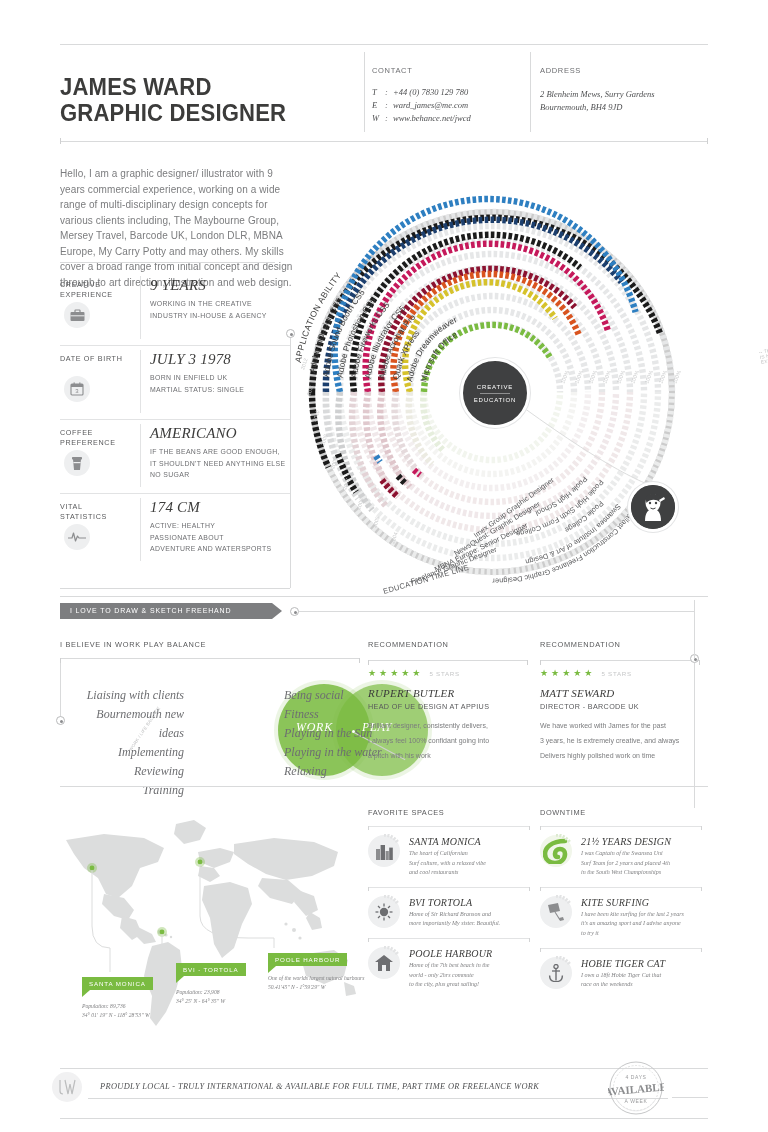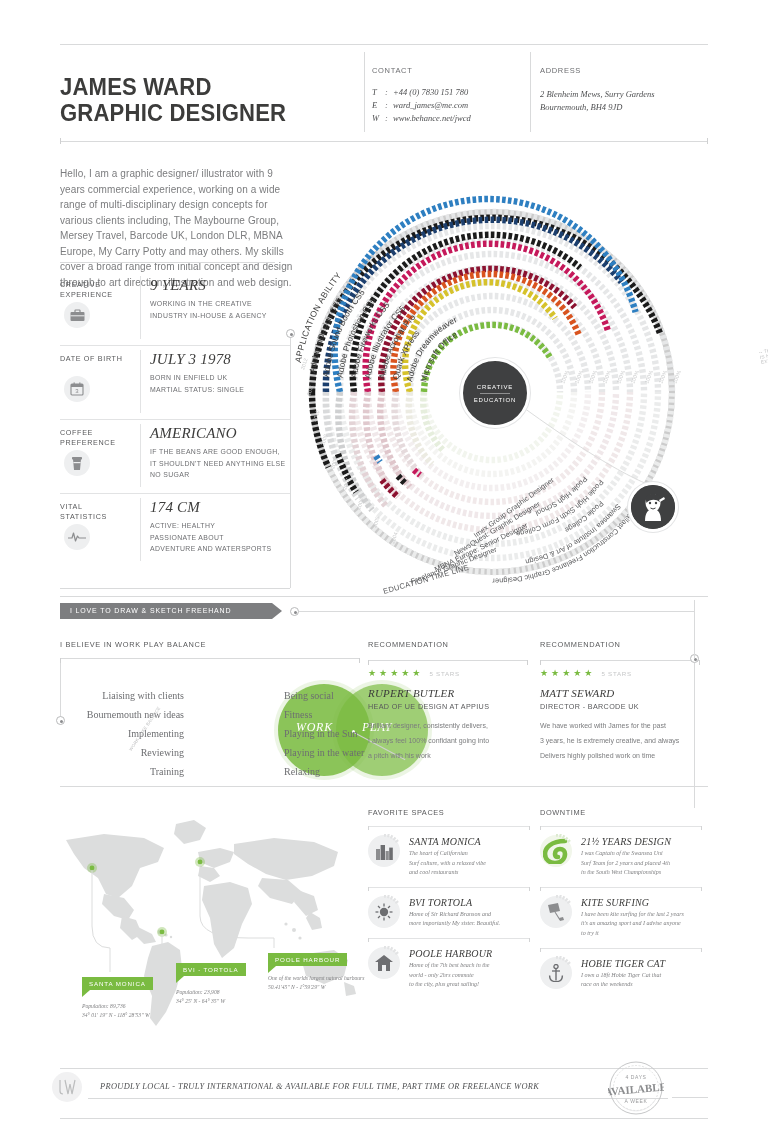--- a/index.html
+++ b/index.html
@@ -117,22 +117,22 @@
          background:rgba(122,187,65,.14);}
   #vhL{left:-4px;}#vhR{left:54px;}
   .vlabel{position:absolute;top:40px;font-family:"Liberation Serif",serif;font-style:italic;
           font-size:12px;color:#fff;letter-spacing:.06em;}
   #vlL{left:18px;}#vlR{left:84px;}
   #vennDot{position:absolute;left:74px;top:50px;width:3px;height:3px;border-radius:50%;background:#fff;}
   #vennLeader{position:absolute;left:76px;top:52px;width:58px;height:1px;background:#cfd0d1;
               transform:rotate(28deg);transform-origin:left center;}
   #vennLeaderTxt{position:absolute;left:130px;top:748px;font-size:4.4px;color:#bcbdbe;
                  transform:rotate(-56deg);transform-origin:left center;letter-spacing:.05em;}
-  .wpList{position:absolute;font-family:"Liberation Serif",serif;
-          font-size:10px;line-height:19px;color:#6d6e71;}
+  .wpList{position:absolute;font-family:"Liberation Serif",serif;font-style:italic;
+          font-size:12px;line-height:19px;color:#6d6e71;}
   #wpLeft{left:84px;top:686px;width:100px;text-align:right;}
   #wpRight{left:284px;top:686px;width:110px;}
 
   
   .rec{position:absolute;width:160px;}
   #rec1{left:368px;top:640px;}
   #rec2{left:540px;top:640px;}
   .rec .lbl{font-size:7.4px;color:#58595b;}
   .rec .rule{margin-top:11px;height:1px;background:#d9dadb;position:relative;}
   .rec .rule:before,.rec .rule:after{content:"";position:absolute;top:0;width:1px;height:5px;background:#cfd0d1;}
@@ -213,21 +213,21 @@
   <div class="vline" id="hdrDiv1"></div>
   <div class="vline" id="hdrDiv2"></div>
 
   <div class="hdrLabel cap" id="contactLabel">CONTACT</div>
   <div class="hdrLabel cap" id="addressLabel">ADDRESS</div>
 
   <div class="kv" id="contactRows">
     <div class="row">
       <span class="k">T</span>
       <span class="c">:</span>
-      <span>+44 (0) 7830 151 780</span>
+      <span>+44 (0) 7830 129 780</span>
     </div>
     <div class="row">
       <span class="k">E</span>
       <span class="c">:</span>
       <span>ward_james@me.com</span>
     </div>
     <div class="row">
       <span class="k">W</span>
       <span class="c">:</span>
       <span>www.behance.net/jwcd</span>

